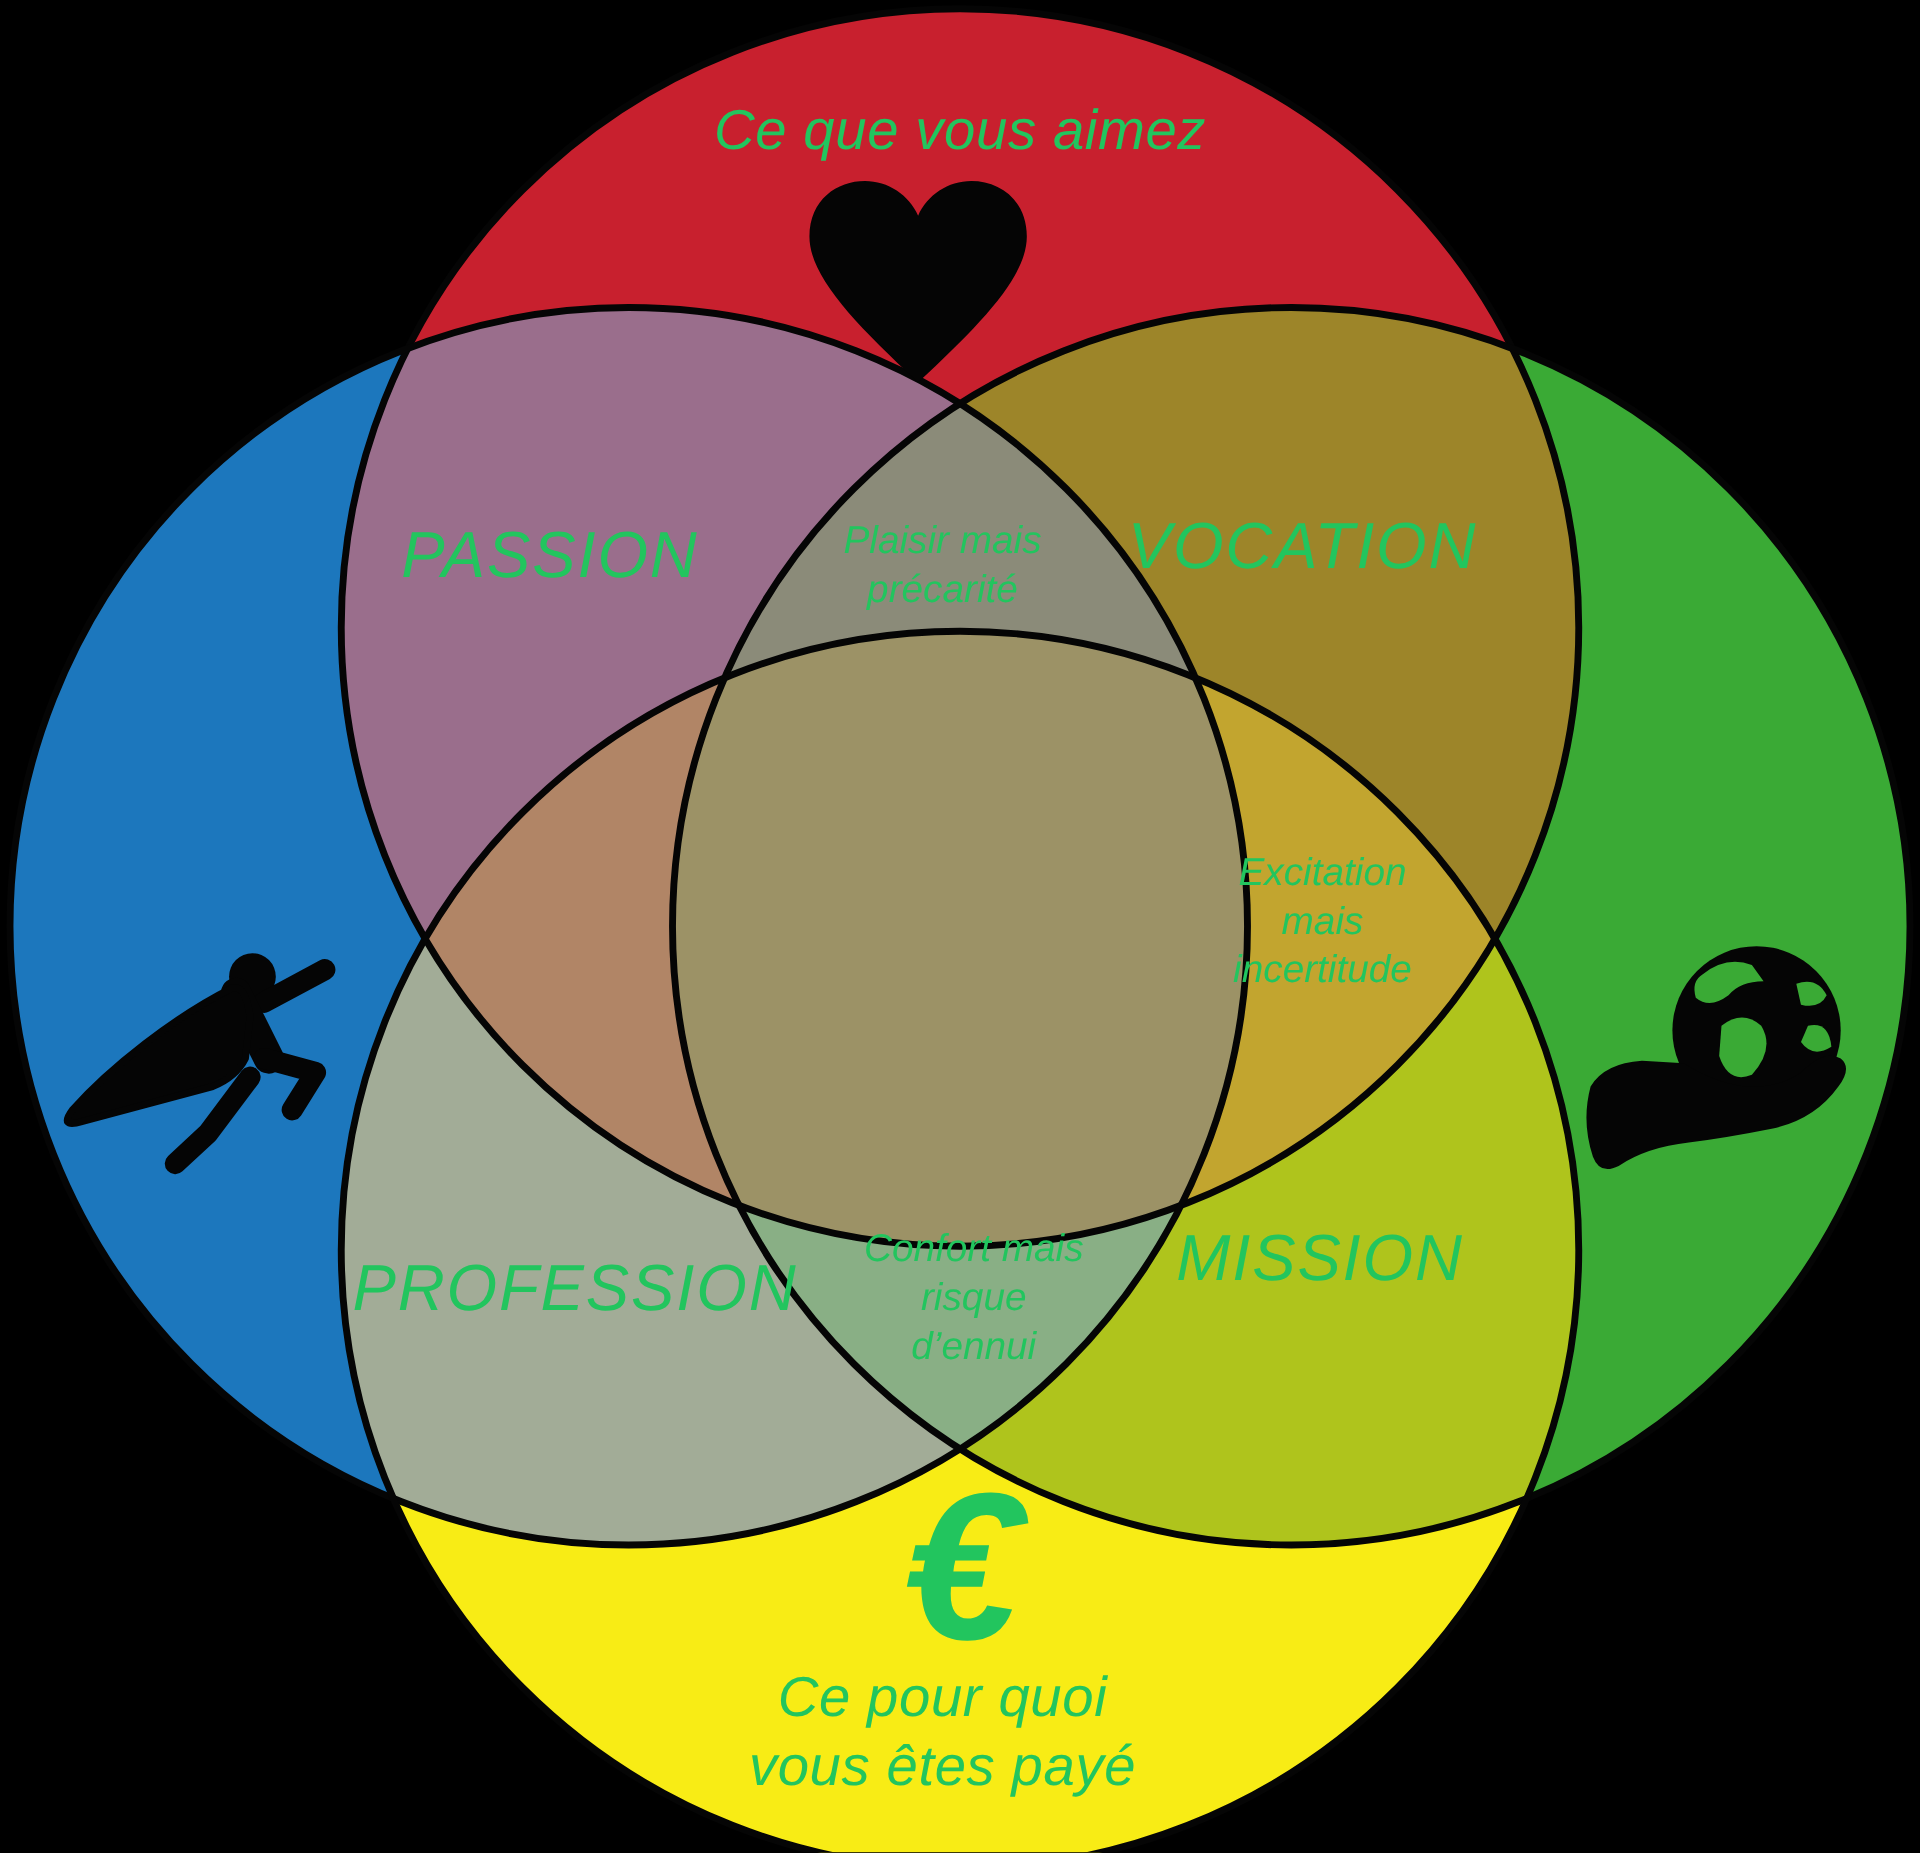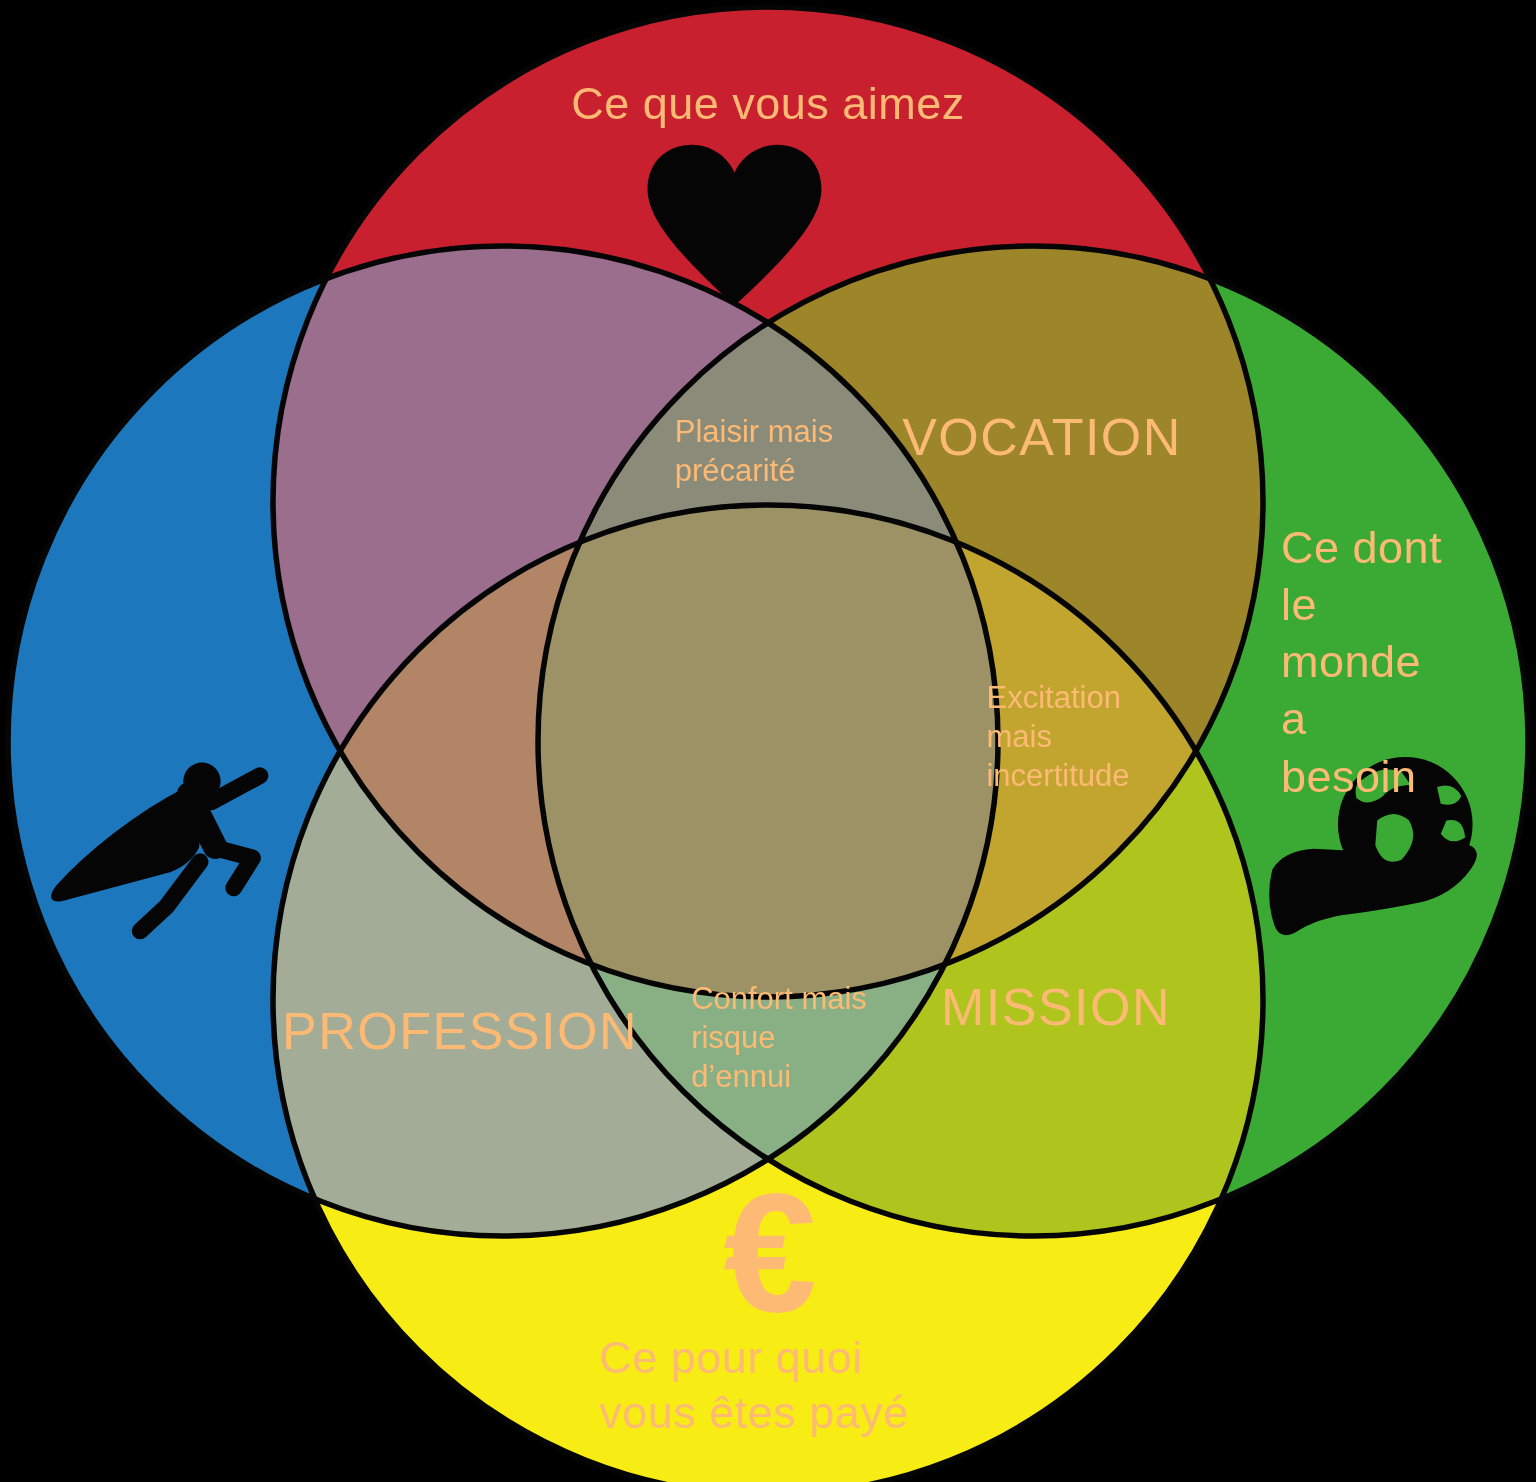--- a/index.html
+++ b/index.html
@@ -8,23 +8,25 @@
     width: 1536px; height: 1482px;
     background: #000;
     overflow: hidden;
     font-family: "Liberation Sans", sans-serif;
   }
   .venn { position: absolute; left: 0; top: 0; }
   .outline { fill: none; stroke: #050505; stroke-width: 5.5px; }
   .label {
     position: absolute;
     transform: translate(-50%, -50%);
-    color: #fdba74;
+    color: #22c55e;
+    text-align: center;
     white-space: pre-line;
     line-height: 1.18;
+    font-style: italic;
   }
   .circle-label { font-size: 45px; letter-spacing: 0.5px; }
   .circle-label.left  { line-height: 1.17; }
   .circle-label.right { line-height: 1.27; }
   .circle-label.bottom{ line-height: 1.22; }
   .region-label { font-size: 52px; letter-spacing: 1.5px; }
   .ikigai-label { font-size: 96px; letter-spacing: 6px; }
   .small-label { font-size: 31px; line-height: 1.25; }
   .euro-glyph { font-size: 168px; font-weight: bold; line-height: 1; }
 </style>
@@ -123,28 +125,26 @@
         <path d="M60 34 Q69 27 77 34 Q83 44 73 55 Q63 59 59 47 Z"></path>
         <path d="M92 16 Q101 13 105 21 Q102 27 94 25 Z"></path>
         <path d="M97 34 Q106 32 107 43 Q99 48 94 41 Z"></path>
         <path d="M82 60 Q88 58 90 64 Q84 68 81 64 Z"></path>
       </g>
       <path fill="#050505" d="M4 60 Q10 50 26 49 L44 50 Q56 58 70 60 Q84 61 94 54 Q104 44 111 48 Q116 52 110 60 Q100 74 82 78 Q62 82 46 84 Q28 86 16 94 Q8 98 5 90 Q0 75 4 60 Z"></path>
     </g>
   </svg>
 
   <div class="label circle-label" style="left:768px; top:104px;">Ce que vous aimez</div>
-  <div class="label circle-label right" style="left:1366px; top:662px;">Ce dont le
-monde a
-besoin</div>
   <div class="label circle-label bottom" style="left:754px; top:1386px;">Ce pour quoi
 vous êtes payé</div>
 
   <div class="label euro-glyph" style="left:770px; top:1253px;">€</div>
 
+  <div class="label region-label" style="left:440px; top:445px;">PASSION</div>
   <div class="label region-label" style="left:460px; top:1032px;">PROFESSION</div>
   <div class="label region-label" style="left:1042px; top:438px;">VOCATION</div>
   <div class="label small-label" style="left:754px; top:452px;">Plaisir mais
 précarité</div>
 
   <div class="label region-label" style="left:1056px; top:1008px;">MISSION</div>
   <div class="label small-label" style="left:779px; top:1038px;">Confort mais
 risque
 d’ennui</div>
   <div class="label small-label" style="left:1058px; top:737px;">Excitation

